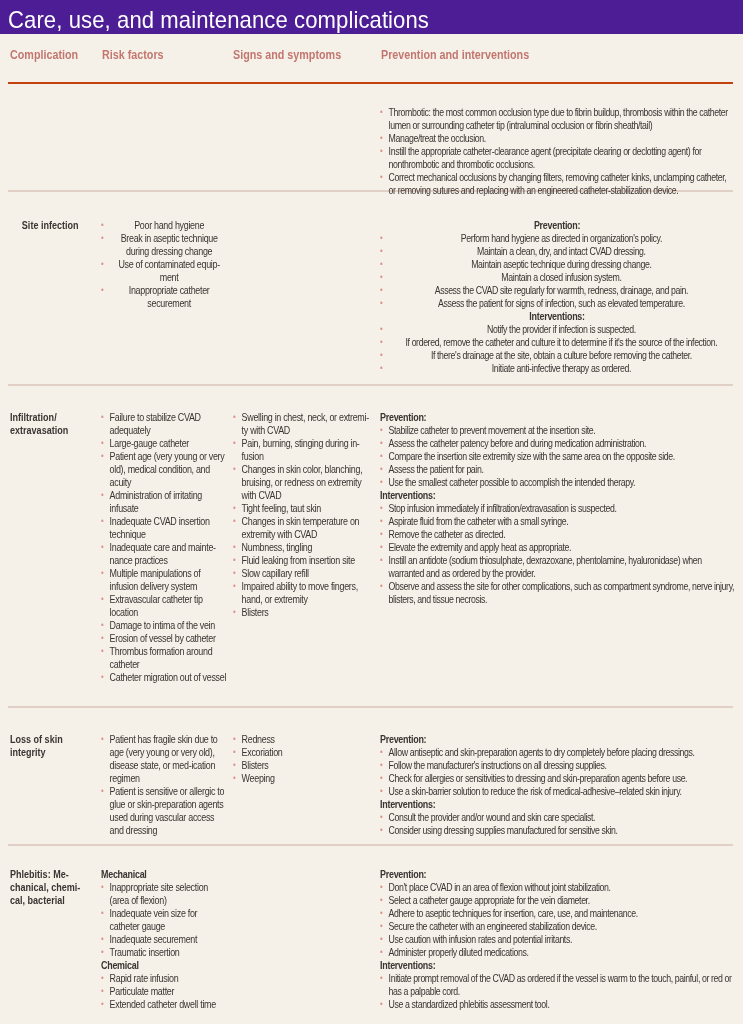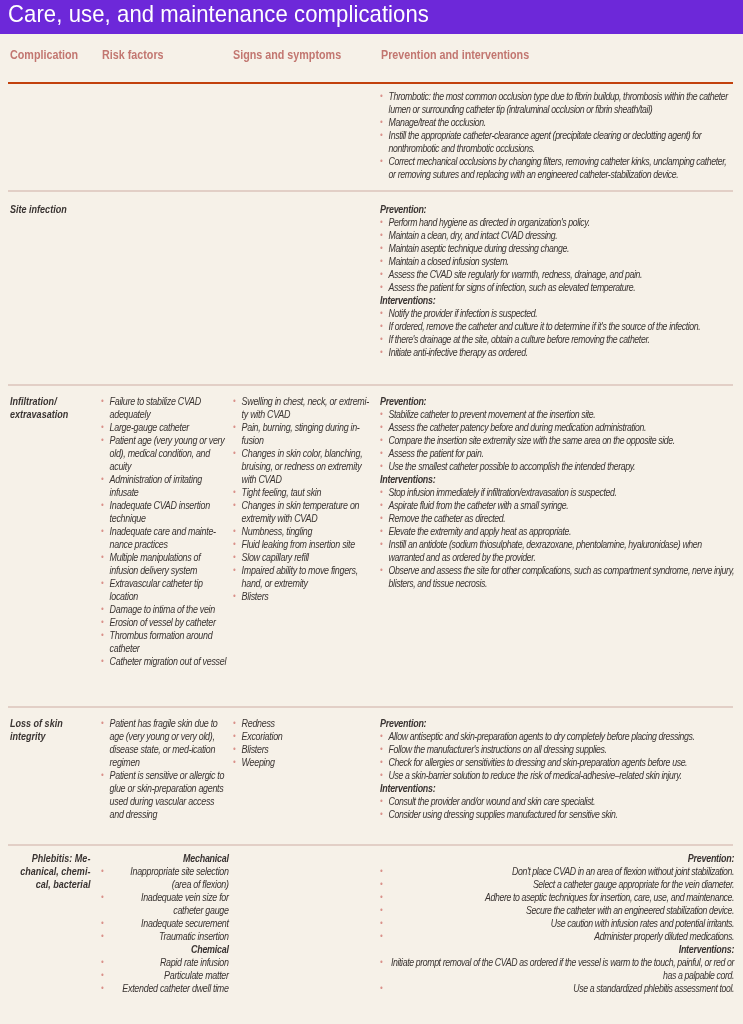--- a/index.html
+++ b/index.html
@@ -3,22 +3,22 @@
 <meta charset="utf-8">
 <style>
   html, body { margin: 0; padding: 0; }
   body {
     width: 743px; height: 1024px; overflow: hidden;
     background: #f6f1e8;
     font-family: "Liberation Sans", "DejaVu Sans", sans-serif;
     color: #3a3432;
   }
   .title-bar {
-    height: 34px; background: #6d28d9;
-    display: flex; align-items: flex-start;
+    height: 34px; background: #4c1d95;
+    display: flex; align-items: flex-end;
     padding-left: 8px; box-sizing: border-box;
   }
   .title-bar h1 {
     margin: 0; font-weight: normal; color: #ffffff;
     font-size: 24px; letter-spacing: 0.1px;
     transform: scaleX(0.92); transform-origin: left center;
     white-space: nowrap;
   }
   .header-row {
     position: relative; height: 48px;
@@ -28,22 +28,22 @@
   .header-row span {
     position: absolute; top: 14px;
     color: #c27670; font-weight: bold; font-size: 12.5px;
     transform: scaleX(0.86); transform-origin: left center;
     white-space: nowrap;
   }
   .row {
     position: absolute; left: 8px; right: 10px;
     border-bottom: 2px solid #e2cfc6;
   }
-  .row.last { border-bottom: none; text-align: right; }
-  .cell { position: absolute; top: 0; font-style: italic; }
+  .row.last { border-bottom: none; }
+  .cell { position: absolute; top: 16px; }
   .c1 { left: 2px; width: 85px; }
   .c2 { left: 93px; width: 128px; }
   .c3 { left: 225px; width: 140px; }
   .c4 { left: 372px; width: 355px; }
   .comp-name {
     font-weight: bold; font-size: 10.5px; line-height: 13px;
     transform: scaleX(0.86); transform-origin: left top;
     width: 110%;
   }
   ul { list-style: none; margin: 0; padding: 0; }
@@ -83,23 +83,33 @@
       <ul>
         <li>Thrombotic: the most common occlusion type due to fibrin buildup, thrombosis within the catheter lumen or surrounding catheter tip (intraluminal occlusion or fibrin sheath/tail)</li>
         <li>Manage/treat the occlusion.</li>
         <li>Instill the appropriate catheter-clearance agent (precipitate clearing or declotting agent) for nonthrombotic and thrombotic occlusions.</li>
         <li>Correct mechanical occlusions by changing filters, removing catheter kinks, unclamping catheter, or removing sutures and replacing with an engineered catheter-stabilization device.</li>
       </ul>
     </div>
   </div>
 </div>
 
-<div class="row" style="top:203px;height:181px;">
+<div class="row" style="top:203px;height:181px;text-align:center;">
   <div class="cell c1">
     <div class="comp-name">Site infection</div>
+  </div>
+  <div class="cell c2">
+    <div class="narrow-wide">
+      <ul>
+        <li>Poor hand hygiene</li>
+        <li>Break in aseptic technique during dressing change</li>
+        <li>Use of contaminated equip-ment</li>
+        <li>Inappropriate catheter securement</li>
+      </ul>
+    </div>
   </div>
   <div class="cell c4">
     <div class="narrow-wide">
       <div class="sub-head">Prevention:</div>
       <ul>
         <li>Perform hand hygiene as directed in organization's policy.</li>
         <li>Maintain a clean, dry, and intact CVAD dressing.</li>
         <li>Maintain aseptic technique during dressing change.</li>
         <li>Maintain a closed infusion system.</li>
         <li>Assess the CVAD site regularly for warmth, redness, drainage, and pain.</li>

